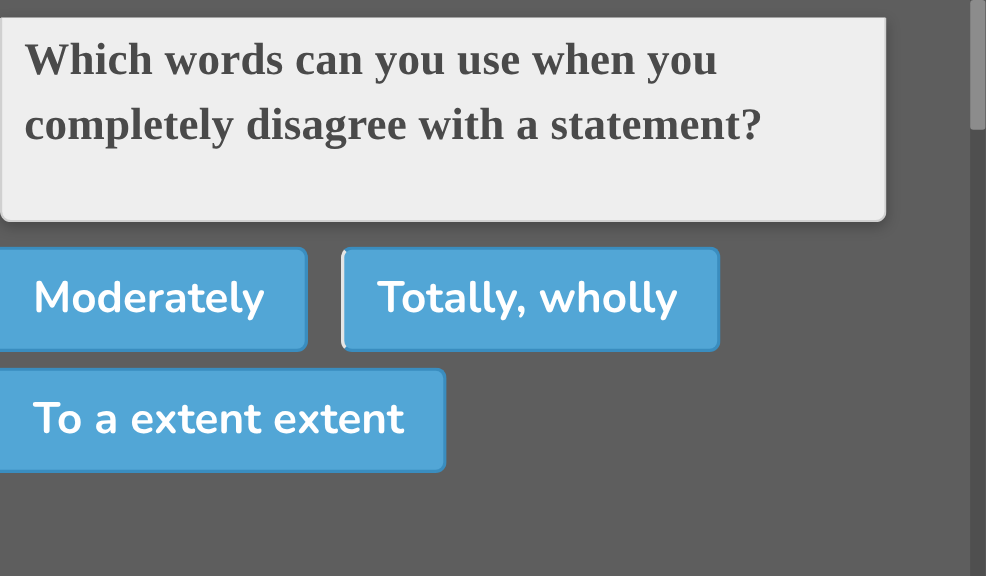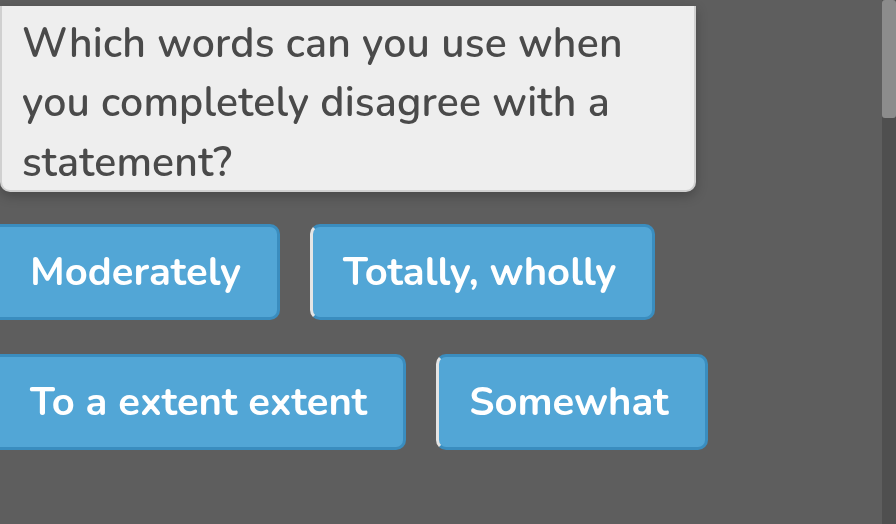--- a/index.html
+++ b/index.html
@@ -15,31 +15,32 @@
   .stage {
     position: relative;
     width: 896px;
     height: 524px;
     background: #5e5e5e;
   }
 
   
   .question-card {
     position: absolute;
-    top: 6px;
+    top: 16px;
     left: 0;
-    width: 696px;
+    width: 806px;
     height: 186px;
     background: #eeeeee;
     border: 2px solid #d0d0d0;
     border-top: none;
     border-radius: 0 0 10px 10px;
     box-shadow: 0 4px 12px rgba(0,0,0,0.25);
     box-sizing: border-box;
     padding: 8px 20px 0 20px;
+    font-family: Liberation Serif, serif;
   }
 
   .question-text {
     color: #4a4a4a;
     font-size: 41px;
     line-height: 1.45;
     font-weight: 600;
     letter-spacing: 0.2px;
   }
 
@@ -63,21 +64,21 @@
   }
 
   
   .answers {
     position: absolute;
     top: 224px;
     left: 0;
     width: 760px;
     display: flex;
     flex-direction: column;
-    gap: 34px;
+    gap: 14px;
   }
   .row {
     display: flex;
     gap: 30px;
   }
 
   .answer-btn {
     display: inline-flex;
     align-items: center;
     justify-content: flex-start;
@@ -121,23 +122,20 @@
       </div>
       <div class="answer-btn full">
         <span>Totally, wholly</span>
       </div>
     </div>
 
     <div class="row">
       <div class="answer-btn">
         <span>To a extent extent</span>
       </div>
-      <div class="answer-btn full">
-        <span>Somewhat</span>
-      </div>
     </div>
 
   </div>
 
   <div class="scrollbar-track">
     <div class="scrollbar-thumb"></div>
   </div>
 
 </div>
 

